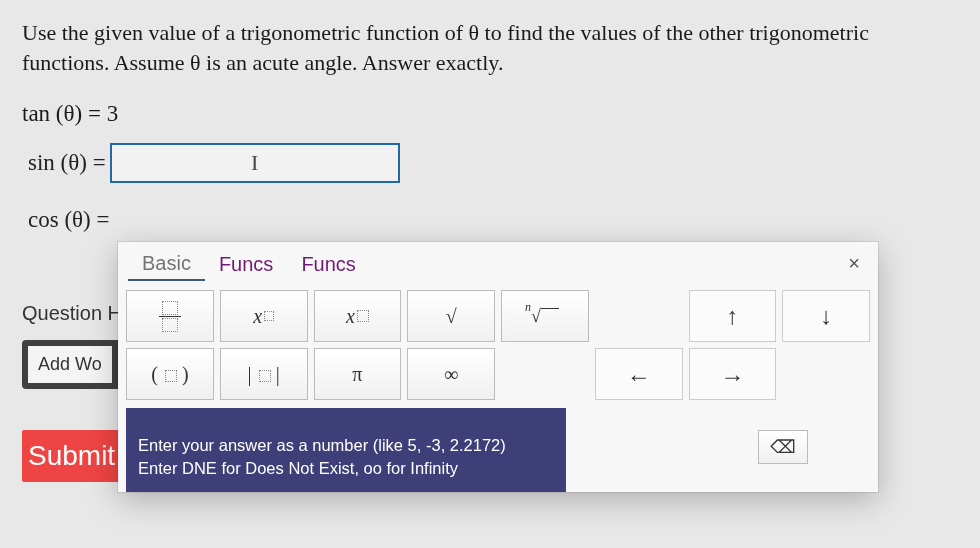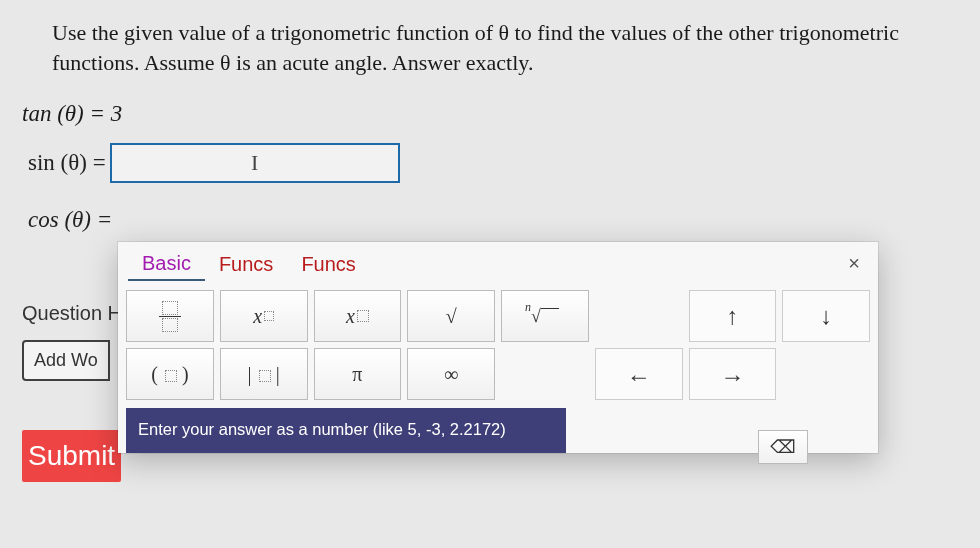--- a/index.html
+++ b/index.html
@@ -10,27 +10,25 @@
       font-family: "Times New Roman", serif;
       color: #222;
       overflow: hidden;
       position: relative;
     }
     .question-text {
       padding: 18px 22px 10px 22px;
       font-size: 22px;
       line-height: 1.35;
       color: #1a1a1a;
-      margin-left: 30px;
     }
     .given {
       padding: 14px 22px 4px 22px;
       font-size: 23px;
       color: #1a1a1a;
-      font-style: italic;
     }
     .row {
       display: flex;
       align-items: center;
       padding: 12px 22px 0 28px;
       font-size: 23px;
     }
     .lhs { white-space: nowrap; }
     .answer-input {
       margin-left: 4px;
@@ -49,21 +47,21 @@
       left: 22px;
       top: 302px;
       font-family: Liberation Sans, sans-serif;
       font-size: 20px;
       color: #333;
     }
     .addwork {
       position: absolute;
       left: 22px;
       top: 340px;
-      border: 2px solid #404040;
+      border: 6px solid #404040;
       border-radius: 4px 0 0 4px;
       padding: 8px 10px;
       background: #f4f4f4;
       font-family: Arial, sans-serif;
       font-size: 18px;
       color: #333;
     }
     .submit {
       position: absolute;
       left: 22px;
@@ -90,26 +88,26 @@
     .keypad-header {
       display: flex;
       align-items: center;
       height: 42px;
       position: relative;
       padding-left: 10px;
     }
     .tab {
       font-size: 20px;
       padding: 6px 14px 4px 14px;
-      color: #b91c1c;
+      color: #701a75;
       cursor: pointer;
     }
     .tab.active {
       border-bottom: 2px solid #3a5a7a;
-      color: #a21caf;
+      color: #737373;
     }
     .close-x {
       position: absolute;
       right: 14px;
       top: 6px;
       font-size: 20px;
       color: #555;
       cursor: pointer;
       padding: 4px;
     }
@@ -159,21 +157,21 @@
       margin-left:2px;
     }
     .placeholder.sup { vertical-align: super; width:10px;height:10px;}
     .nroot { font-size:18px; position:relative; }
     .nroot .n { position:absolute; left:-6px; top:-6px; font-size:12px; font-style:italic;}
     .hintbox {
       background: #3e3e78;
       color: #fff;
       font-family: Arial, sans-serif;
       font-size: 16.5px;
-      padding: 10px 12px 12px 12px;
+      padding: 26px 12px 12px 12px;
       line-height: 1.4;
       margin: 0 8px 0 8px;
       width: 440px;
     }
     .hint-row { display:flex; }
     .bksp {
       position:absolute;
       left: 640px;
       top: 188px;
       width: 50px; height: 34px;
@@ -193,21 +191,21 @@
 
 <div class="question-text">Use the given value of a trigonometric function of θ to find the values of the other trigonometric functions. Assume θ is an acute angle. Answer exactly.</div>
 
 <div class="given math">tan (θ) = 3</div>
 
 <div class="row">
   <span class="lhs math">sin (θ) = </span>
   <input class="answer-input" value="I" placeholder="I" style="">
 </div>
 
-<div class="row" style="padding-top:24px;font-style:italic;">
+<div class="row" style="padding-top:24px;">
   <span class="lhs math">cos (θ) = </span>
 </div>
 
 <div class="bottom-left">Question H</div>
 <div class="addwork">Add Wo</div>
 <button class="submit">Submit</button>
 
 <div class="keypad">
   <div class="keypad-header">
     <div class="tab active">Basic</div>
@@ -250,19 +248,20 @@
     <div class="key">π</div>
     <div class="key">∞</div>
     <div style="width:1px"></div>
     <div class="key nav-key">←</div>
     <div class="key nav-key">→</div>
   </div>
 
   <div class="hint-row">
     <div class="hintbox">
       <div>Enter your answer as a number (like 5, -3, 2.2172)</div>
+      <div>Enter DNE for Does Not Exist, oo for Infinity</div>
     </div>
   </div>
 
   <div class="bksp">
     <span>⌫</span>
   </div>
 </div>
 
 </body></html>

